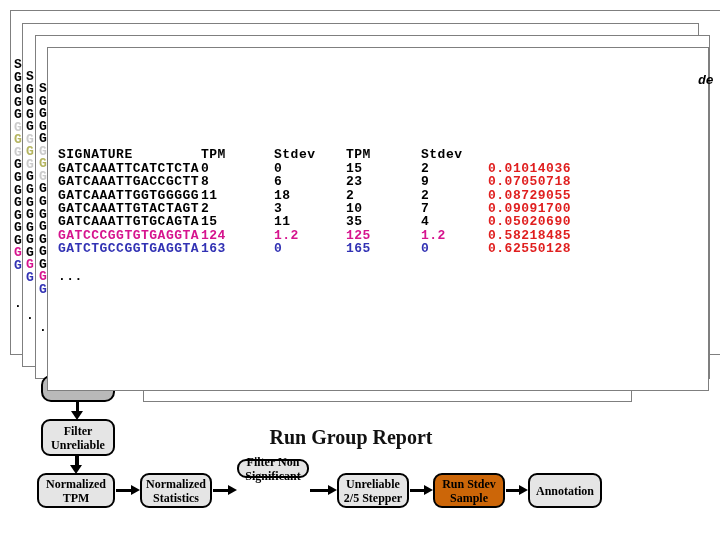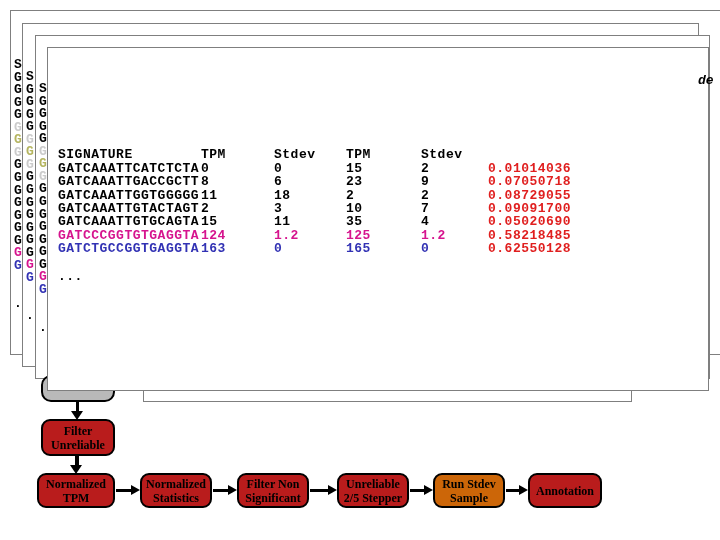--- a/index.html
+++ b/index.html
@@ -12,21 +12,21 @@
   .letter-col span{position:absolute;left:0;line-height:12px;}
   .c-black{color:#000;}
   .c-faded{color:#cbcbcb;}
   .c-olive{color:#b5b560;}
   .c-magenta{color:#d6148e;}
   .c-blue{color:#3232b4;}
   .c-red{color:#e01f1f;}
   .tbl-line{position:absolute;left:0;width:100%;height:14px;}
   .tbl-cell{position:absolute;letter-spacing:0.5px;}
   .frag{position:absolute;z-index:60;font-style:italic;}
-  .fc-box{position:absolute;background:#b91c1c;border:2px solid #000;border-radius:9px;
+  .fc-box{position:absolute;background:#e5e5e5;border:2px solid #000;border-radius:9px;
           text-align:center;font-family:"Liberation Serif",serif;font-weight:bold;
           font-size:12px;line-height:14px;color:#000;display:flex;flex-direction:column;
           justify-content:center;box-sizing:border-box;}
   .fc-box.hl{background:#cc6608;}
   .arrow-shaft{position:absolute;background:#000;}
   .arrow-head-down{position:absolute;width:0;height:0;
         border-left:6px solid transparent;border-right:6px solid transparent;
         border-top:9px solid #000;}
   .arrow-head-right{position:absolute;width:0;height:0;
         border-top:5.5px solid transparent;border-bottom:5.5px solid transparent;
@@ -79,35 +79,36 @@
   <div class="arrow-head-down" style="left:71px;top:411px;"></div>
 
   <div class="fc-box" style="left:41px;top:419px;width:74px;height:37px;" id="filter-box">
       <div>Filter</div>
       <div>Unreliable</div>
     </div>
 
   <div class="arrow-shaft" style="left:75px;top:455px;width:4px;height:11px;"></div>
   <div class="arrow-head-down" style="left:70px;top:465px;"></div>
 
+  <div id="slide-title">Run Group Report</div>
 
   <div id="pipeline">
       <div class="fc-box" style="left: 37px; top: 473px; width: 78px; height: 35px; text-align: center;">
         <div>Normalized</div>
         <div>TPM</div>
       </div>
       <div class="arrow-shaft" style="left: 116px; top: 489px; width: 16px; height: 3px;"></div>
       <div class="arrow-head-right" style="left: 131px; top: 485px;"></div>
       <div class="fc-box" style="left: 140px; top: 473px; width: 72px; height: 35px;">
         <div>Normalized</div>
         <div>Statistics</div>
       </div>
       <div class="arrow-shaft" style="left: 213px; top: 489px; width: 16px; height: 3px;"></div>
       <div class="arrow-head-right" style="left: 228px; top: 485px;"></div>
-      <div class="fc-box" style="left: 237px; top: 473px; width: 72px; height: 35px;">
+      <div class="fc-box" style="left: 237px; top: 459px; width: 72px; height: 19px;">
         <div>Filter Non</div>
         <div>Significant</div>
       </div>
       <div class="arrow-shaft" style="left: 310px; top: 489px; width: 19px; height: 3px;"></div>
       <div class="arrow-head-right" style="left: 328px; top: 485px;"></div>
       <div class="fc-box" style="left: 337px; top: 473px; width: 72px; height: 35px;">
         <div>Unreliable</div>
         <div>2/5 Stepper</div>
       </div>
       <div class="arrow-shaft" style="left: 410px; top: 489px; width: 15px; height: 3px;"></div>

